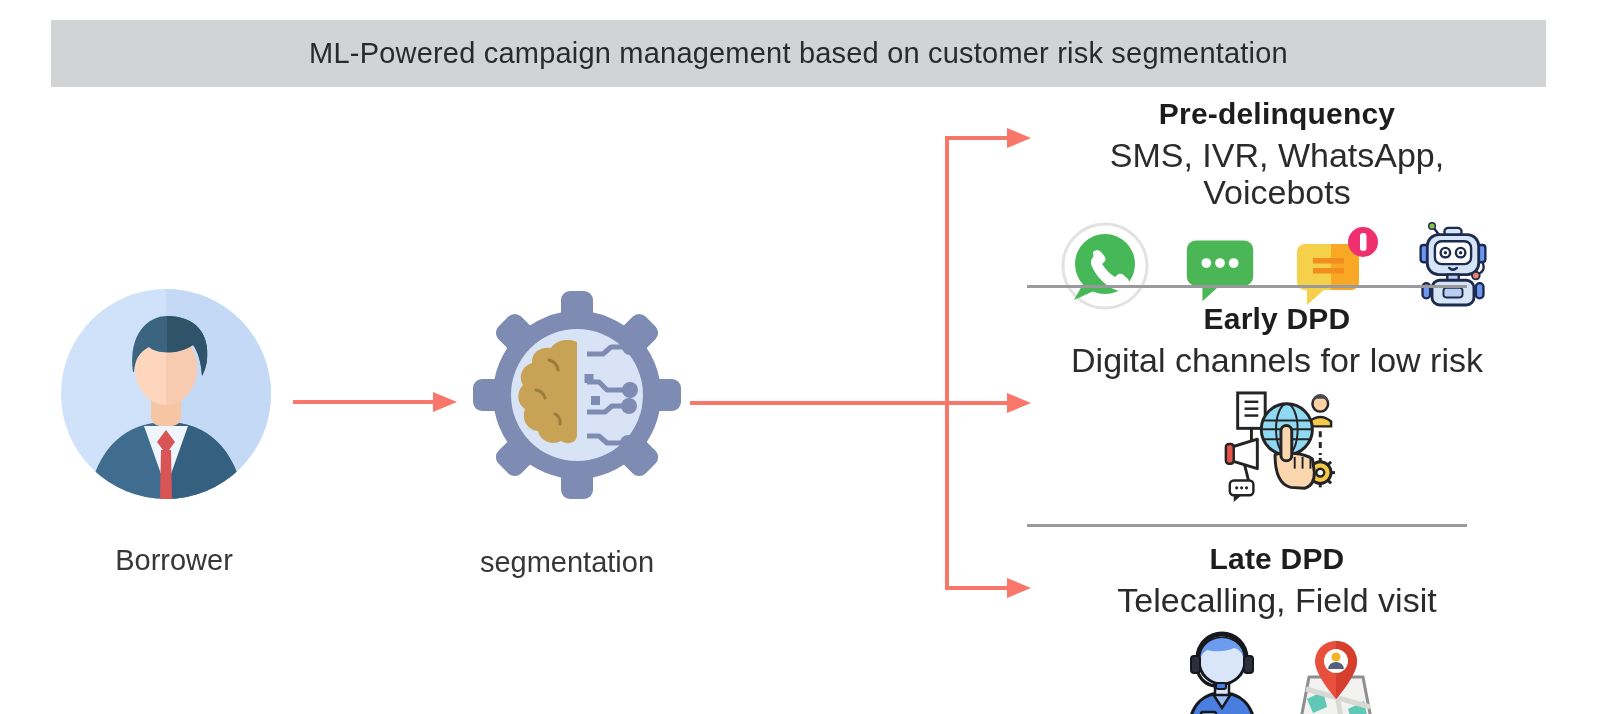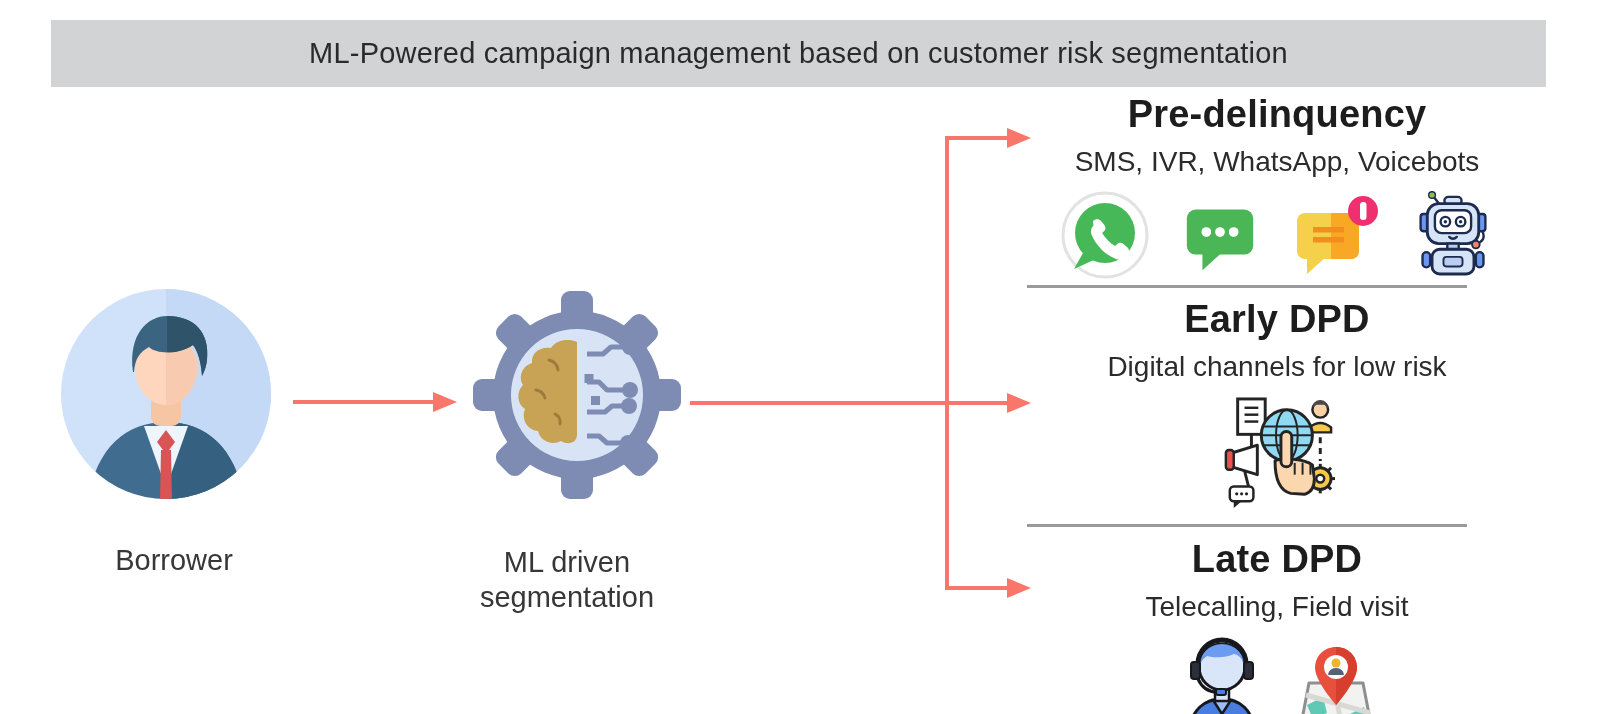--- a/index.html
+++ b/index.html
@@ -16,22 +16,22 @@
   .node-label{position:absolute;font-size:29px;color:#373737;text-align:center;}
   .borrower-label{left:68px;top:544px;width:212px;}
   .engine-label{left:417px;top:545px;width:300px;line-height:35px;}
 
   .arrows{position:absolute;left:0;top:0;pointer-events:none;}
 
   .segment{position:absolute;width:480px;left:1037px;text-align:center;}
   .seg-pre{top:97px;}
   .seg-early{top:302px;}
   .seg-late{top:542px;}
-  .seg-title{font-size:38px;font-weight:bold;color:#1d1d1d;line-height:34px;letter-spacing:.2px;}
-  .seg-sub{font-size:28px;color:#2b2b2b;line-height:37px;margin-top:12px;}
+  .seg-title{font-size:30px;font-weight:bold;color:#1d1d1d;line-height:34px;letter-spacing:.2px;}
+  .seg-sub{font-size:34px;color:#2b2b2b;line-height:37px;margin-top:6px;}
   .icon-row{display:flex;justify-content:center;align-items:center;gap:30px;margin-top:11px;}
   .icon-row-late{align-items:flex-start;gap:26px;margin-top:8px;}
   .divider{position:absolute;left:1027px;width:440px;height:3px;background:#9a9a9d;}
   .divider-1{top:285px;}
   .divider-2{top:524px;}
 </style>
 </head>
 <body>
 
 <div class="canvas">
@@ -95,21 +95,20 @@
         <circle cx="158" cy="57" r="8"></circle>
           <circle cx="158" cy="100" r="8"></circle>
         <circle cx="157" cy="116" r="8"></circle>
           <circle cx="156" cy="153" r="8"></circle>
         <rect x="112.5" y="84" width="9" height="9"></rect>
           <rect x="119" y="106" width="9" height="9"></rect>
       </g>
     </svg>
   </div>
   <div class="node-label engine-label">
-    <div>ML driven</div>
     <div>segmentation</div>
   </div>
 
   <svg class="arrows" width="1600" height="714" viewBox="0 0 1600 714">
     <defs>
       <marker id="ah" markerUnits="userSpaceOnUse" markerWidth="26" markerHeight="20" refX="1" refY="10" orient="auto">
         <path d="M0,0 L24,10 L0,20 Z" fill="#f9766b"></path>
       </marker>
     </defs>
     <g stroke="#f9766b" stroke-width="4" fill="none">

